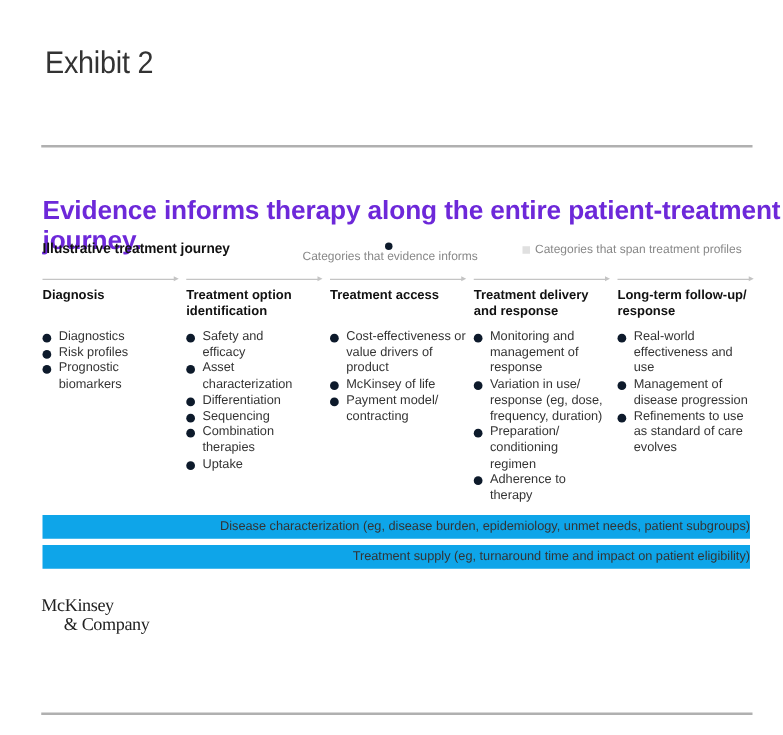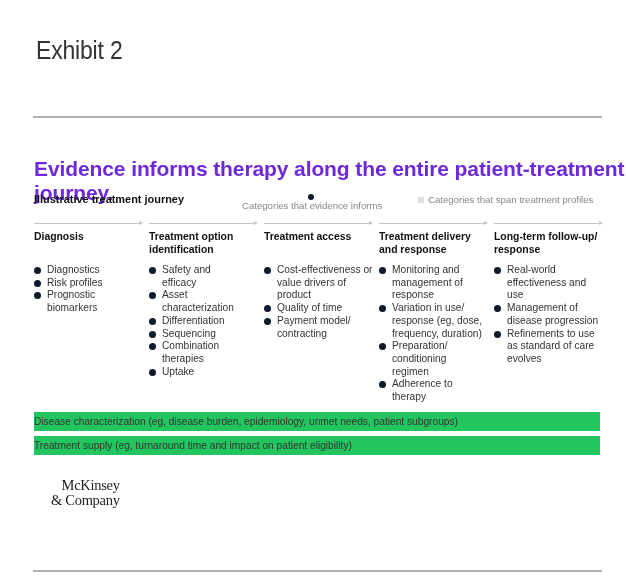--- a/index.html
+++ b/index.html
@@ -53,31 +53,30 @@
     width: 120px;
   }
   .col-list li {
     position: relative; padding-left: 13px; font-size: 10.2px; line-height: 12.7px; color: #333;
   }
   .col-list li .bullet {
     position: absolute; left: 0; top: 3px; width: 7px; height: 7px; border-radius: 50%; background: #0d1a2b;
   }
 
   .band {
-    position: absolute; left: 34px; width: 566px; height: 19px; background: #22c55e;
-    font-size: 10.2px; color: #333; text-align: left; line-height: 19px;
+    position: absolute; left: 34px; width: 566px; height: 19px; background: #0ea5e9;
+    font-size: 10.2px; color: #333; text-align: right; line-height: 19px;
   }
   .band.b1 { top: 412px; }
   .band.b2 { top: 436px; }
 
   .logo {
     position: absolute; left: 33px; top: 478px;
     font-family: "Liberation Serif", serif; font-size: 14.5px; color: #222; line-height: 15px;
     letter-spacing: -0.3px;
-    text-align: right;
   }
   .logo .l2 { padding-left: 18px; display: block; }
   .logo .l1 { display: block; }
 </style>
 </head>
 <body>
 
 <div class="exhibit-title">Exhibit 2</div>
 <div class="rule top"></div>
 
@@ -118,21 +117,21 @@
       <li style="width:80px"><span class="bullet"></span><span>Combination therapies</span></li>
       <li><span class="bullet"></span><span>Uptake</span></li>
     </ul>
   </div>
 
   <div class="col" style="left:230px;">
     <div class="arrow"></div>
     <div class="col-title">Treatment access</div>
     <ul class="col-list" style="width:110px">
       <li><span class="bullet"></span><span>Cost-effectiveness or value drivers of product</span></li>
-      <li><span class="bullet"></span><span>Quality of time</span></li>
+      <li><span class="bullet"></span><span>McKinsey of life</span></li>
       <li style="width:85px"><span class="bullet"></span><span>Payment model/ contracting</span></li>
     </ul>
   </div>
 
   <div class="col" style="left:345px;">
     <div class="arrow"></div>
     <div class="col-title" style="width:105px">Treatment delivery and response</div>
     <ul class="col-list" style="width:115px">
       <li style="width:95px"><span class="bullet"></span><span>Monitoring and management of response</span></li>
       <li><span class="bullet"></span><span>Variation in use/ response (eg, dose, frequency, duration)</span></li>

